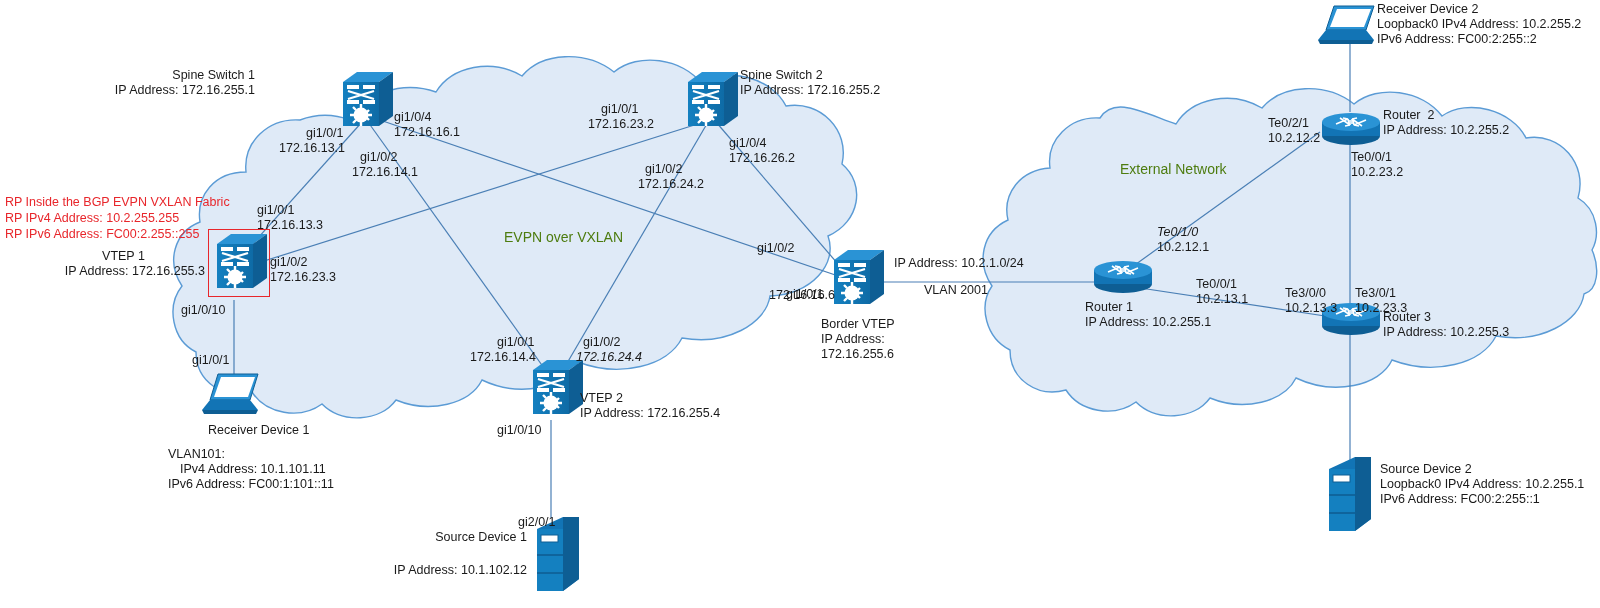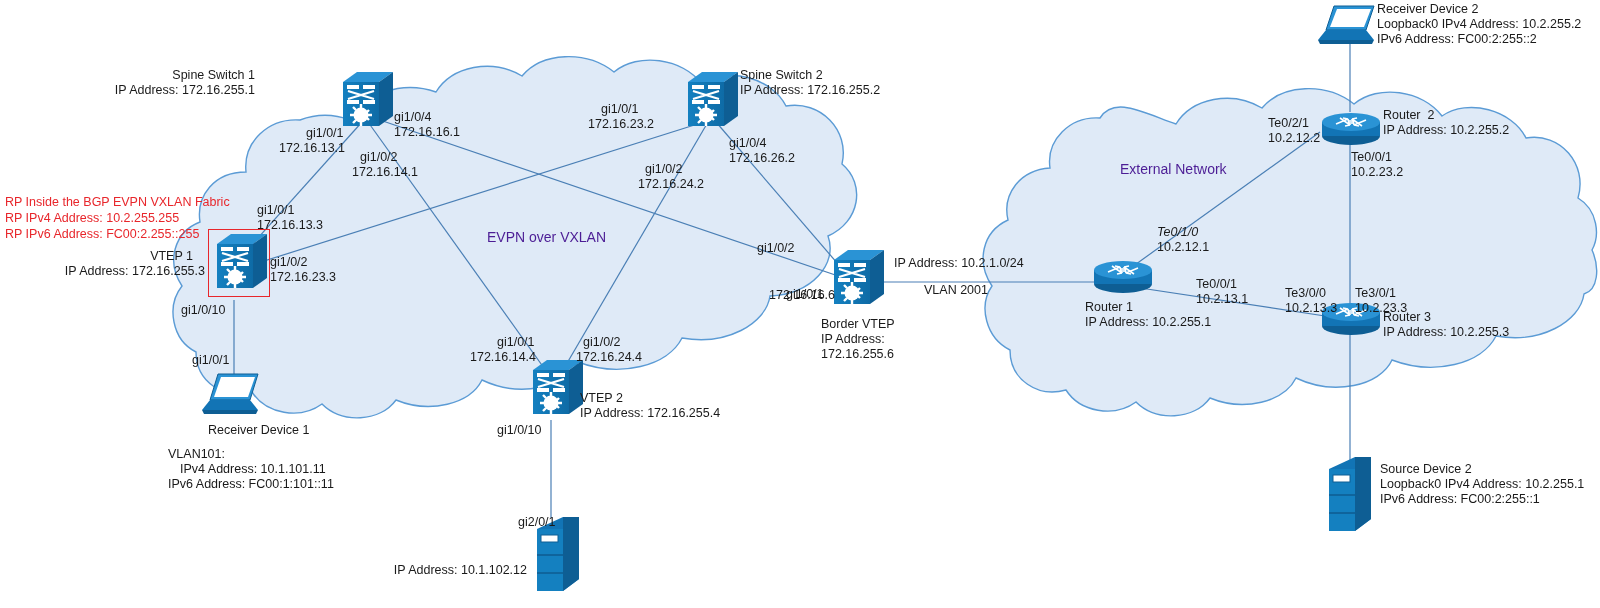--- a/index.html
+++ b/index.html
@@ -3,21 +3,21 @@
 <meta charset="utf-8">
 <style>
   html,body{margin:0;padding:0;background:#ffffff;}
   body{font-family:"Liberation Sans", sans-serif;}
   #stage{position:relative;width:1600px;height:608px;background:#ffffff;overflow:hidden;}
   #wires{position:absolute;left:0;top:0;width:1600px;height:608px;}
   .lbl{position:absolute;font-size:12.5px;line-height:15px;color:#1a1a1a;white-space:pre;}
   .lbl.r{text-align:right;}
   .lbl.red{color:#e8262b;}
   .node{position:absolute;}
-  .cloud-label{position:absolute;font-size:14px;color:#4c1d95;white-space:pre;}
+  .cloud-label{position:absolute;font-size:14px;color:#4d7c0f;white-space:pre;}
   .rpbox{position:absolute;border:1.6px solid #e8262b;box-sizing:border-box;}
 </style>
 </head>
 <body>
 
 <div id="stage">
 
   <svg id="wires" viewBox="0 0 1600 608">
     <defs>
       <linearGradient id="swTop" x1="0" y1="0" x2="0" y2="1">
@@ -98,21 +98,21 @@
 
     <g stroke="#4a7fb5" stroke-width="1.2" fill="none">
       <line x1="1125" y1="272" x2="1320" y2="132"></line>
       <line x1="1127" y1="286" x2="1325" y2="316"></line>
       <line x1="1350" y1="140" x2="1350" y2="310"></line>
       <line x1="1350" y1="40" x2="1350" y2="112"></line>
       <line x1="1350" y1="322" x2="1350" y2="460"></line>
     </g>
   </svg>
 
-  <div class="cloud-label" style="left:487px;top:229px;">EVPN over VXLAN</div>
+  <div class="cloud-label" style="left:504px;top:229px;">EVPN over VXLAN</div>
   <div class="cloud-label" style="left:1120px;top:161px;">External Network</div>
 
   <div class="lbl red" style="left:5px;top:195px;">RP Inside the BGP EVPN VXLAN Fabric</div>
   <div class="lbl red" style="left:5px;top:211px;">RP IPv4 Address: 10.2.255.255</div>
   <div class="lbl red" style="left:5px;top:227px;">RP IPv6 Address: FC00:2.255::255</div>
   <div class="rpbox" style="left:208px;top:229px;width:62px;height:68px;"></div>
 
   <div class="node" style="left:337px;top:70px;">
     <svg width="58" height="62" viewBox="0 0 58 62">
       <polygon points="6,12 20,2 56,2 42,12" fill="#2a93d5"></polygon>
@@ -160,21 +160,21 @@
         <rect x="26" y="15" width="12" height="4" fill="#fff"></rect>
       <path d="M11,21 L37,29 M37,21 L11,29" stroke="#fff" stroke-width="2.2" fill="none"></path>
       <rect x="10" y="30" width="12" height="4" fill="#fff"></rect>
         <rect x="26" y="30" width="12" height="4" fill="#fff"></rect>
       <circle cx="24" cy="45" r="7.5" fill="#fff"></circle>
       <g stroke="#fff" stroke-width="2.4">
           <path d="M24,34 v4 M24,52 v4 M13,45 h4 M31,45 h4 M16,37 l3,3 M32,50 l-3,-3 M16,53 l3,-3 M32,40 l-3,3"></path>
         </g>
     </svg>
   </div>
-  <div class="lbl r" style="left:18px;top:249px;width:175px;">VTEP 1</div>
+  <div class="lbl r" style="left:36px;top:249px;width:175px;text-align:center;">VTEP 1</div>
   <div class="lbl r" style="left:30px;top:264px;width:175px;">IP Address: 172.16.255.3</div>
 
   <div class="node" style="left:527px;top:358px;">
     <svg width="58" height="62" viewBox="0 0 58 62">
       <polygon points="6,12 20,2 56,2 42,12" fill="#2a93d5"></polygon>
       <polygon points="42,12 56,2 56,46 42,56" fill="#0e5e94"></polygon>
       <rect x="6" y="12" width="36" height="44" fill="url(#swFace)"></rect>
       <rect x="10" y="15" width="12" height="4" fill="#fff"></rect>
         <rect x="26" y="15" width="12" height="4" fill="#fff"></rect>
       <path d="M11,21 L37,29 M37,21 L11,29" stroke="#fff" stroke-width="2.2" fill="none"></path>
@@ -225,20 +225,21 @@
   <div class="node" style="left:535px;top:515px;">
     <svg width="46" height="78" viewBox="0 0 46 78">
       <polygon points="2,14 28,2 44,2 44,64 28,76 2,76" fill="#1274b5"></polygon>
       <polygon points="28,2 44,2 44,64 28,76" fill="#0e5e94"></polygon>
       <rect x="2" y="14" width="26" height="62" fill="#1480c0"></rect>
       <rect x="6" y="20" width="17" height="7" fill="#fff" stroke="#0e5e94"></rect>
       <line x1="2" y1="40" x2="28" y2="40" stroke="#0e5e94" stroke-width="1.6"></line>
       <line x1="2" y1="58" x2="28" y2="58" stroke="#0e5e94" stroke-width="1.6"></line>
     </svg>
   </div>
+  <div class="lbl r" style="left:265px;top:530px;width:262px;">Source Device 1</div>
   <div class="lbl r" style="left:265px;top:563px;width:262px;">IP Address: 10.1.102.12</div>
 
   <div class="node" style="left:1316px;top:2px;">
     <svg width="70" height="48" viewBox="0 0 70 48">
       <polygon points="18,4 58,4 50,28 10,28" fill="#2a93d5" stroke="#0e5e94" stroke-width="1"></polygon>
       <polygon points="21,7 55,7 48,25 14,25" fill="#ffffff"></polygon>
       <polygon points="10,28 50,28 58,38 2,38" fill="#1274b5"></polygon>
       <polygon points="2,38 58,38 56,42 4,42" fill="#0e5e94"></polygon>
     </svg>
   </div>
@@ -324,21 +325,21 @@
 
   <div class="lbl" style="left:257px;top:203px;">gi1/0/1</div>
   <div class="lbl" style="left:257px;top:218px;">172.16.13.3</div>
   <div class="lbl" style="left:270px;top:255px;">gi1/0/2</div>
   <div class="lbl" style="left:270px;top:270px;">172.16.23.3</div>
   <div class="lbl" style="left:181px;top:303px;">gi1/0/10</div>
 
   <div class="lbl" style="left:497px;top:335px;">gi1/0/1</div>
   <div class="lbl" style="left:470px;top:350px;">172.16.14.4</div>
   <div class="lbl" style="left:583px;top:335px;">gi1/0/2</div>
-  <div class="lbl" style="left:576px;top:350px;">172.16.24.4</div>
+  <div class="lbl" style="left:576px;top:350px;font-style:italic;">172.16.24.4</div>
   <div class="lbl" style="left:497px;top:423px;">gi1/0/10</div>
 
   <div class="lbl" style="left:757px;top:241px;">gi1/0/2</div>
   <div class="lbl" style="left:786px;top:287px;">gi1/0/1</div>
   <div class="lbl" style="left:769px;top:288px;">172.16.16.6</div>
 
   <div class="lbl" style="left:192px;top:353px;">gi1/0/1</div>
   <div class="lbl" style="left:518px;top:515px;">gi2/0/1</div>
 
   <div class="lbl" style="left:894px;top:256px;">IP Address: 10.2.1.0/24</div>

